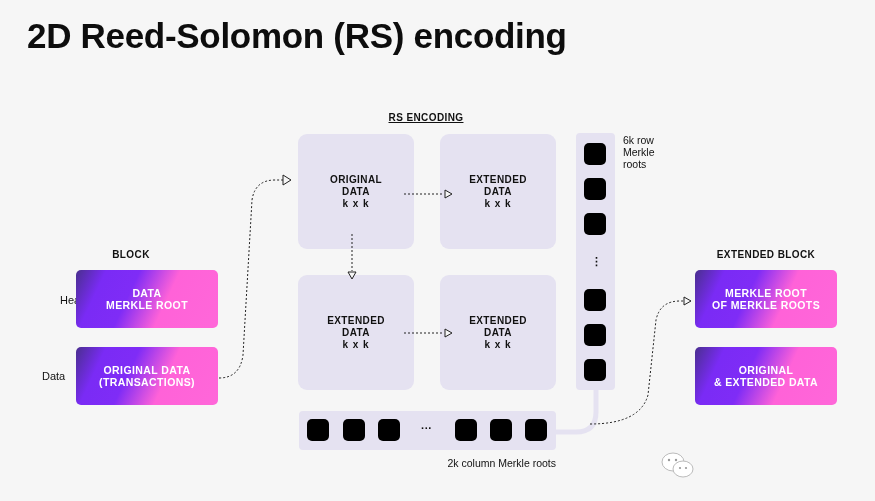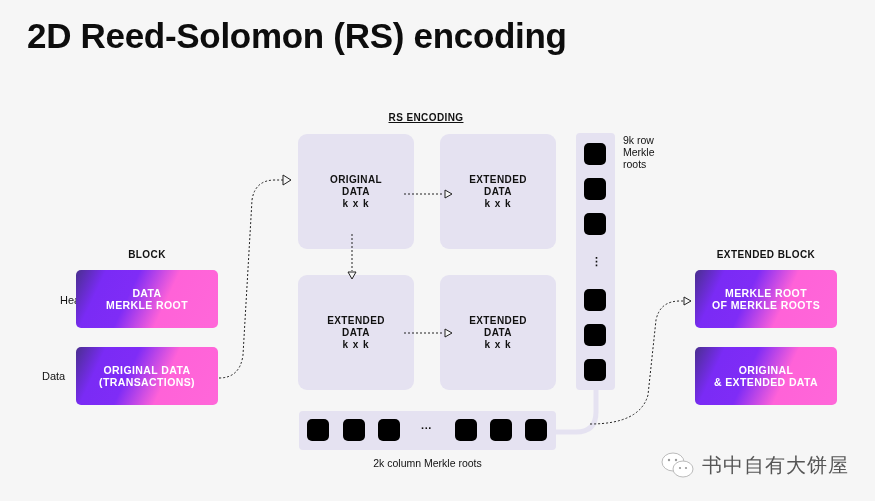--- a/index.html
+++ b/index.html
@@ -39,21 +39,21 @@
   .small-text { position: absolute; font-size: 10.5px; color: #111; line-height: 12px; }
   svg.overlay { position: absolute; left: 0; top: 0; }
   .watermark { position: absolute; left: 660px; top: 450px; display: flex; align-items: center; gap: 6px; }
   .watermark .wm-text { font-size: 20px; color: #555; letter-spacing: 1px; font-family: "DejaVu Sans", sans-serif; }
 </style>
 </head>
 <body>
 
 <div class="title">2D Reed-Solomon (RS) encoding</div>
 
-<div class="section-label" style="left:76px; top:249px; width:142px;">BLOCK</div>
+<div class="section-label" style="left:60px; top:249px; width:142px;">BLOCK</div>
 <div class="side-label" style="left:28px; top:294px;padding-left:32px;">Header</div>
 <div class="grad-box" style="left:76px; top:270px;">
   <span>DATA
 MERKLE ROOT</span>
 </div>
 <div class="side-label" style="left:42px; top:370px;">Data</div>
 <div class="grad-box" style="left:76px; top:347px;">
   <span>ORIGINAL DATA
 (TRANSACTIONS)</span>
 </div>
@@ -81,33 +81,33 @@
 </div>
 
 <div class="row-strip"></div>
 <div class="root-sq" style="left:584px; top:143px;"></div>
 <div class="root-sq" style="left:584px; top:178px;"></div>
 <div class="root-sq" style="left:584px; top:213px;"></div>
 <div class="ellipsis" style="left:591px; top:255px;">⋮</div>
 <div class="root-sq" style="left:584px; top:289px;"></div>
 <div class="root-sq" style="left:584px; top:324px;"></div>
 <div class="root-sq" style="left:584px; top:359px;"></div>
-<div class="small-text" style="left:623px; top:134px; white-space:pre-line;">9k row
+<div class="small-text" style="left:623px; top:134px; white-space:pre-line;">6k row
 Merkle
 roots</div>
 
 <div class="col-strip"></div>
 <div class="root-sq" style="left:307px; top:419px;"></div>
 <div class="root-sq" style="left:343px; top:419px;"></div>
 <div class="root-sq" style="left:378px; top:419px;"></div>
 <div class="ellipsis" style="left:421px; top:422px;">···</div>
 <div class="root-sq" style="left:455px; top:419px;"></div>
 <div class="root-sq" style="left:490px; top:419px;"></div>
 <div class="root-sq" style="left:525px; top:419px;"></div>
-<div class="small-text" style="left:299px; top:457px; width:257px; text-align:center;">2k column Merkle roots</div>
+<div class="small-text" style="left:299px; top:457px; width:257px; text-align:right;">2k column Merkle roots</div>
 
 <div class="section-label" style="left:695px; top:249px; width:142px;">EXTENDED BLOCK</div>
 <div class="grad-box" style="left:695px; top:270px;">
   <span>MERKLE ROOT
 OF MERKLE ROOTS</span>
 </div>
 <div class="grad-box" style="left:695px; top:347px;">
   <span>ORIGINAL
 &amp; EXTENDED DATA</span>
 </div>
@@ -134,14 +134,13 @@
 
 <div class="watermark">
   <svg width="36" height="30" viewBox="0 0 36 30">
     <ellipse cx="13" cy="12" rx="11" ry="9" fill="#fff" stroke="#bbb" stroke-width="1"></ellipse>
     <ellipse cx="23" cy="19" rx="10" ry="8" fill="#fff" stroke="#bbb" stroke-width="1"></ellipse>
     <circle cx="9" cy="10" r="1.2" fill="#999"></circle>
     <circle cx="16" cy="10" r="1.2" fill="#999"></circle>
     <circle cx="20" cy="18" r="1.1" fill="#999"></circle>
     <circle cx="26" cy="18" r="1.1" fill="#999"></circle>
   </svg>
-  <span class="wm-text">书中自有大饼屋</span>
 </div>
 
 </body></html>

